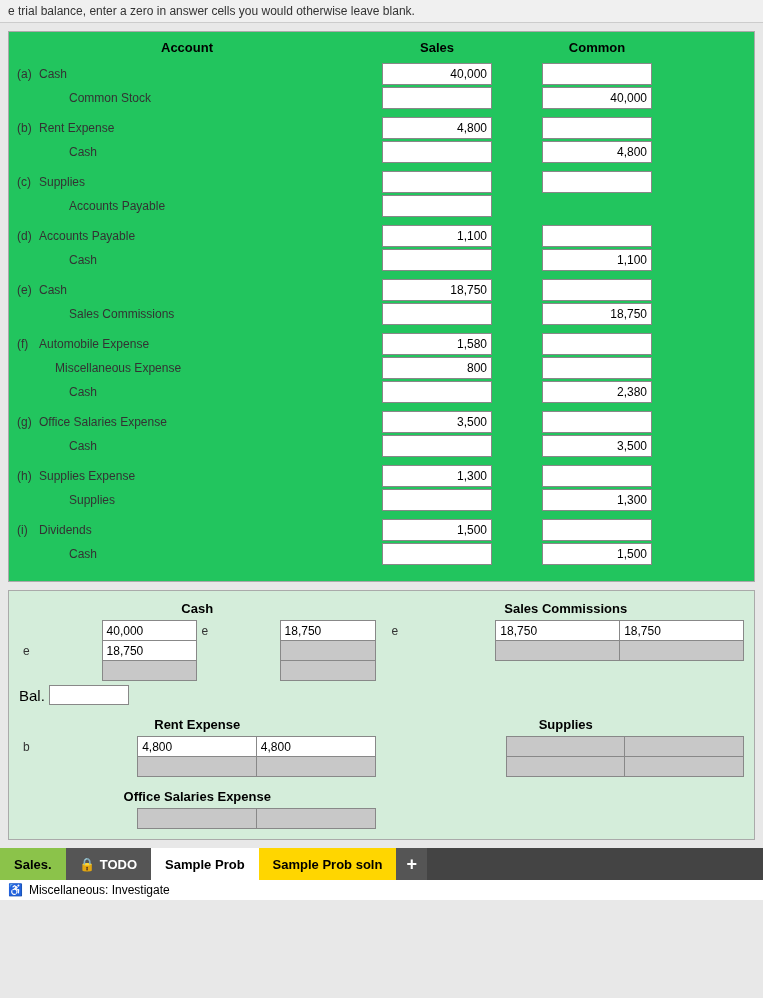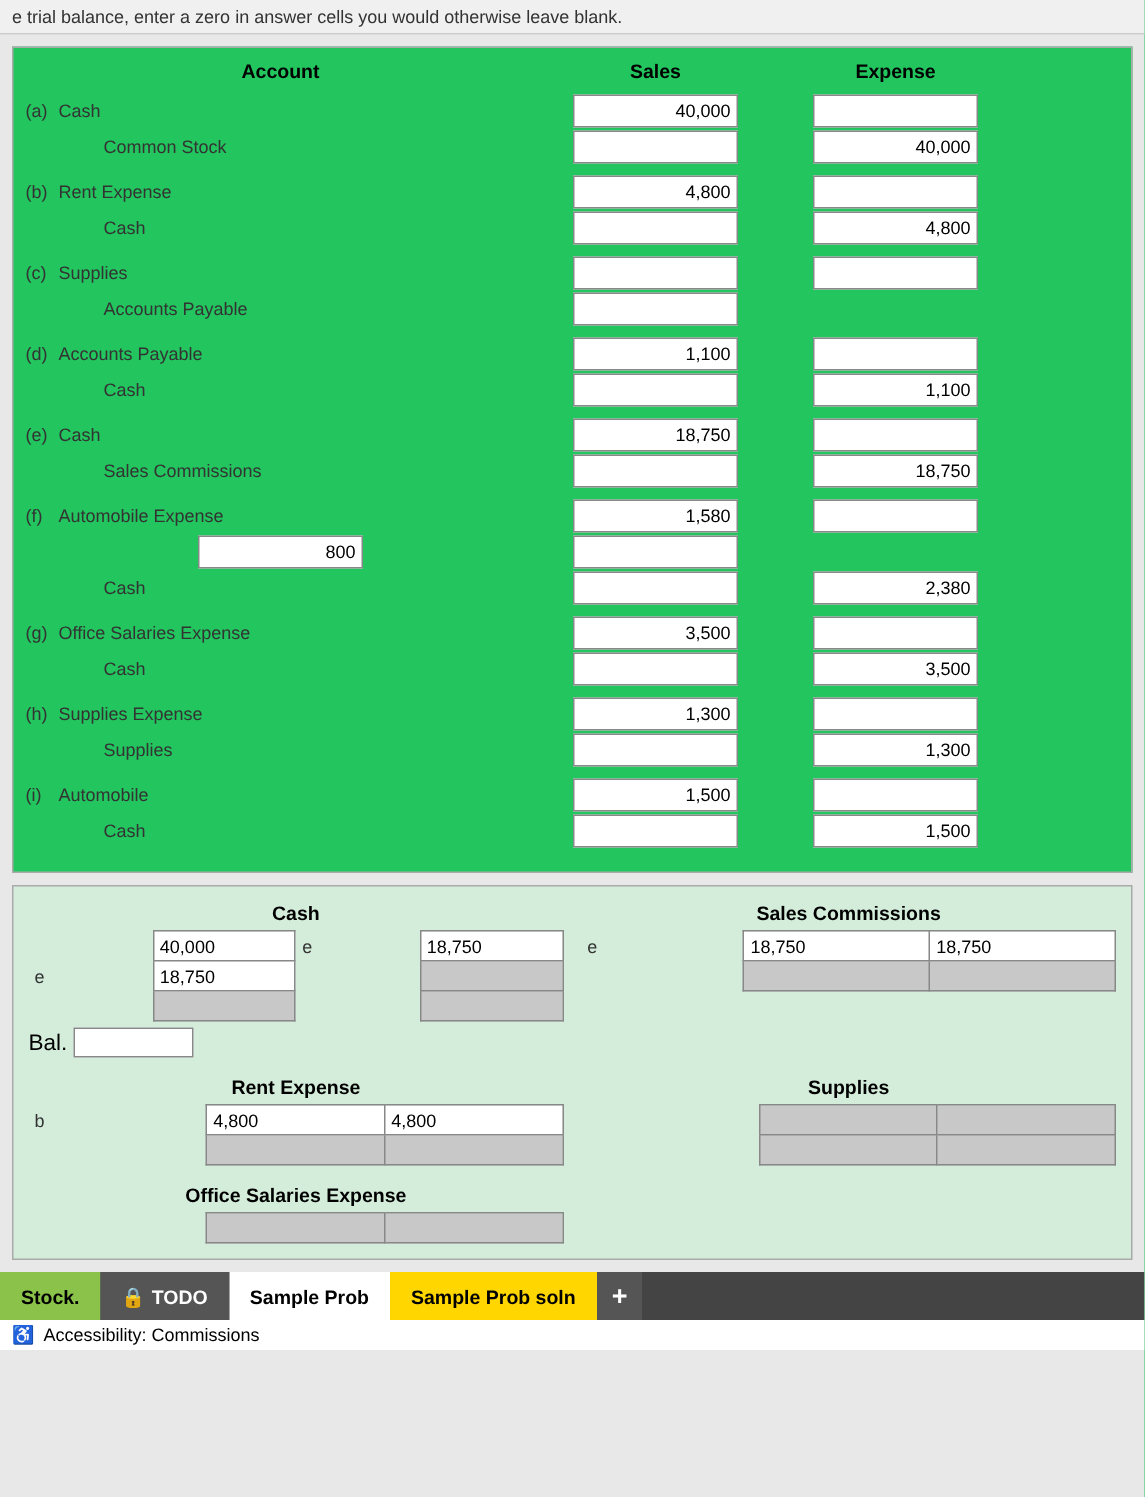--- a/index.html
+++ b/index.html
@@ -213,21 +213,21 @@
 
 <div class="top-notice">
   <span>e trial balance, enter a zero in answer cells you would otherwise leave blank.</span>
 </div>
 
 <div class="journal-section">
 
   <div class="journal-header">
     <div>Account</div>
     <div>Sales</div>
-    <div>Expense</div>
+    <div>Common</div>
   </div>
 
   <div class="entry-group">
     <div class="journal-row">
       <div class="row-label">
         <span class="letter">(a)</span>
         <span>Cash</span>
       </div>
       <div class="input-cell">
         <input class="journal-input" type="text" value="40,000" style="">
@@ -362,20 +362,24 @@
         <span>Automobile Expense</span>
       </div>
       <div class="input-cell">
         <input class="journal-input" type="text" value="1,580" style="">
       </div>
       <div class="input-cell">
         <input class="journal-input" type="text" value="" style="">
       </div>
     </div>
     <div class="journal-row">
+      <div class="row-label">
+        <span class="letter"></span>
+        <span class="account-name">Miscellaneous Expense</span>
+      </div>
       <div class="input-cell">
         <input class="journal-input" type="text" value="800" style="">
       </div>
       <div class="input-cell">
         <input class="journal-input" type="text" value="" style="">
       </div>
     </div>
     <div class="journal-row">
       <div class="row-label">
         <span class="letter"></span>
@@ -441,21 +445,21 @@
       <div class="input-cell">
         <input class="journal-input" type="text" value="1,300" style="">
       </div>
     </div>
   </div>
 
   <div class="entry-group">
     <div class="journal-row">
       <div class="row-label">
         <span class="letter">(i)</span>
-        <span>Automobile</span>
+        <span>Dividends</span>
       </div>
       <div class="input-cell">
         <input class="journal-input" type="text" value="1,500" style="">
       </div>
       <div class="input-cell">
         <input class="journal-input" type="text" value="" style="">
       </div>
     </div>
     <div class="journal-row">
       <div class="row-label">
@@ -568,26 +572,26 @@
         <td class="shaded"></td>
         <td class="shaded"></td>
       </tr>
     </tbody>
       </table>
   </div>
 
 </div>
 
 <div class="taskbar">
-  <button class="taskbar-btn btn-prob">Stock.</button>
+  <button class="taskbar-btn btn-prob">Sales.</button>
   <button class="taskbar-btn btn-todo">
     <span>🔒</span>
     <span>TODO</span>
   </button>
   <button class="taskbar-btn btn-sample">Sample Prob</button>
   <button class="taskbar-btn btn-sample-soln">Sample Prob soln</button>
   <button class="taskbar-btn btn-plus">+</button>
 </div>
 
 <div class="accessibility-bar">
   <span>♿</span>
-  <span>Accessibility: Commissions</span>
+  <span>Miscellaneous: Investigate</span>
 </div>
 
 </body></html>

